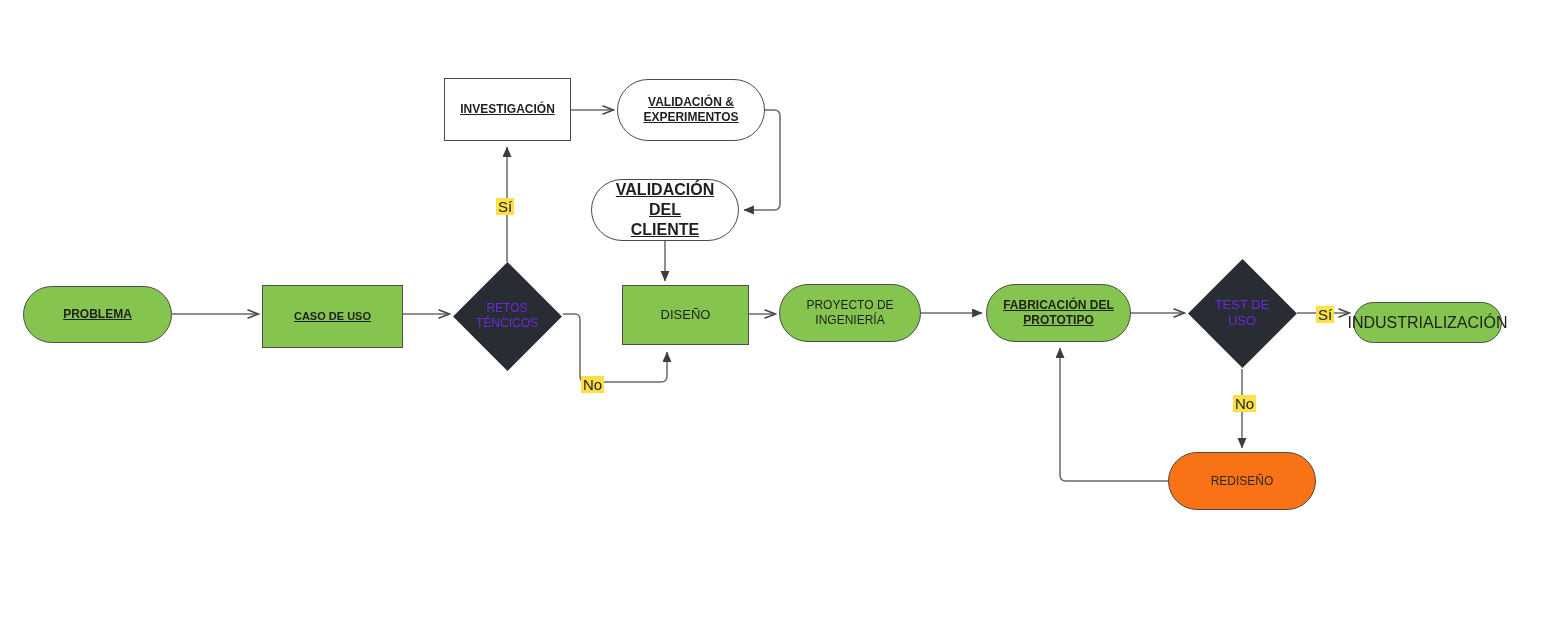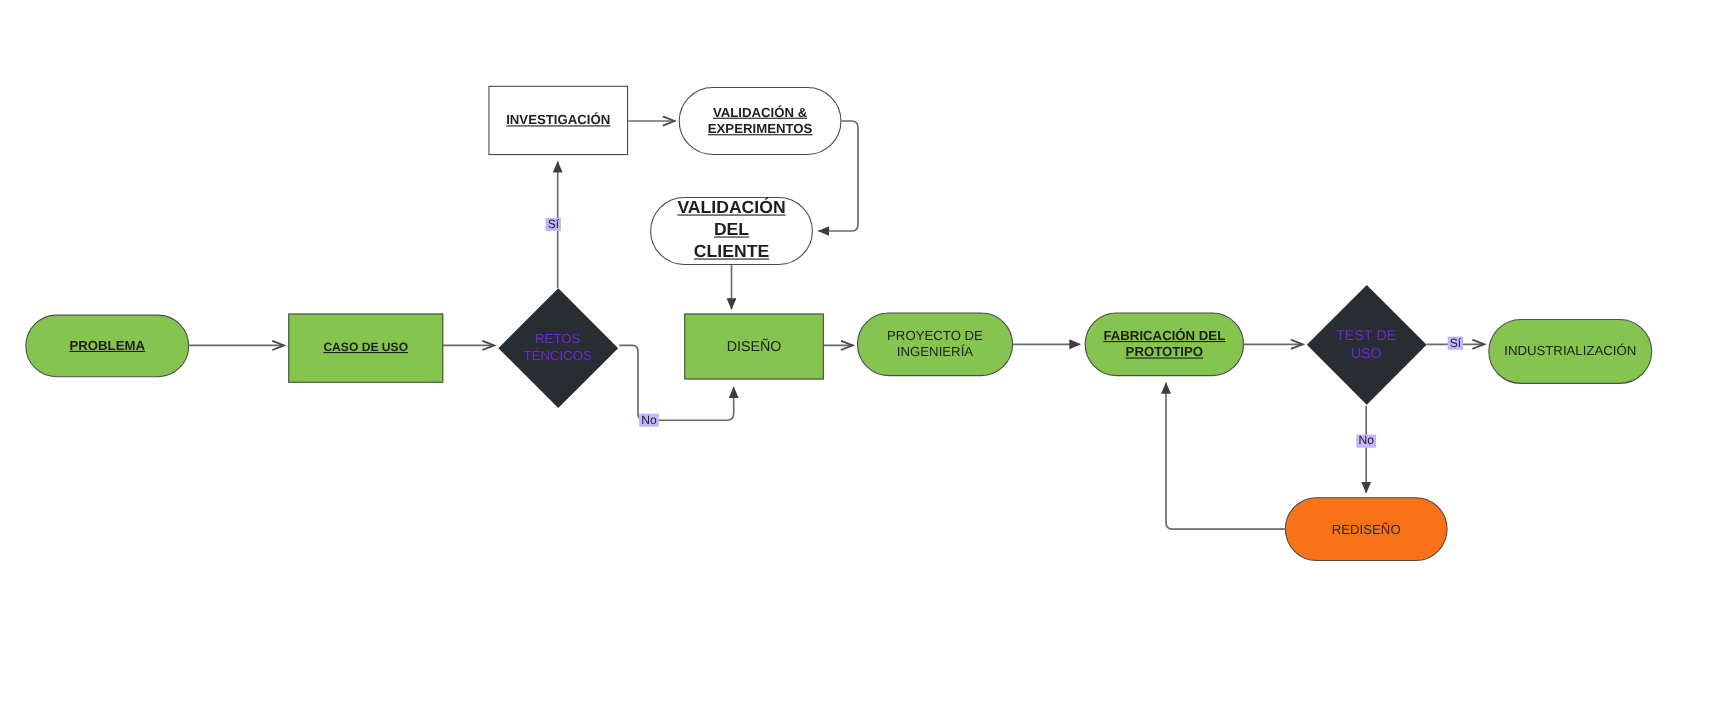--- a/index.html
+++ b/index.html
@@ -83,23 +83,23 @@
   .fill-dark .diamond-fill {
     background: #282c33;
   }
 
   .w-bold   { font-weight: bold; text-decoration: underline; }
   .w-normal { font-weight: normal; }
 
   .edge-label {
     position: absolute;
     font-family: "Liberation Sans", sans-serif;
-    font-size: 11px;
+    font-size: 15px;
     color: #222222;
-    background: #c4b5fd;
+    background: #fde047;
     padding: 0 2px;
     z-index: 3;
     white-space: nowrap;
   }
 </style>
 </head>
 <body>
 
 <div id="canvas">
 
@@ -184,21 +184,21 @@
     <span class="label">FABRICACIÓN DEL
 PROTOTIPO</span>
   </div>
 
   <div class="node shape-diamond fill-dark w-normal" style="left:1187px; top:258px; width:110px; height:110px; font-size:13px;">
     <span class="diamond-fill"></span>
     <span class="label diamond-label">TEST DE
 USO</span>
   </div>
 
-  <div class="node shape-stadium fill-green w-normal" style="left:1353px; top:290px; width:149px; height:59px; font-size:12px;">
+  <div class="node shape-stadium fill-green w-normal" style="left:1353px; top:302px; width:149px; height:41px; font-size:16px;">
     <span class="label">INDUSTRIALIZACIÓN</span>
   </div>
 
   <div class="node shape-stadium fill-cream w-normal" style="left:1168px; top:452px; width:148px; height:58px; font-size:12px;">
     <span class="label">REDISEÑO</span>
   </div>
 
   <span class="edge-label" style="left:496px; top:198px;">Sí</span>
   <span class="edge-label" style="left:581px; top:376px;">No</span>
   <span class="edge-label" style="left:1316px; top:306px;">Sí</span>

